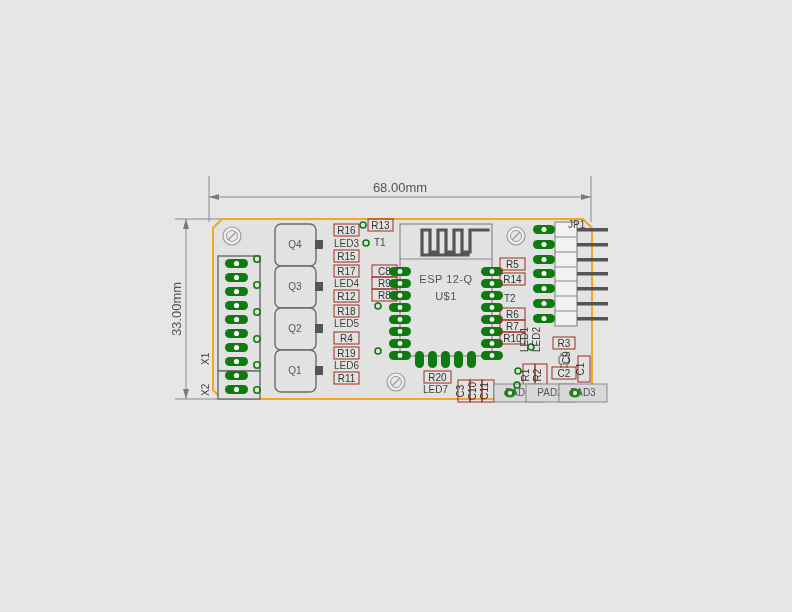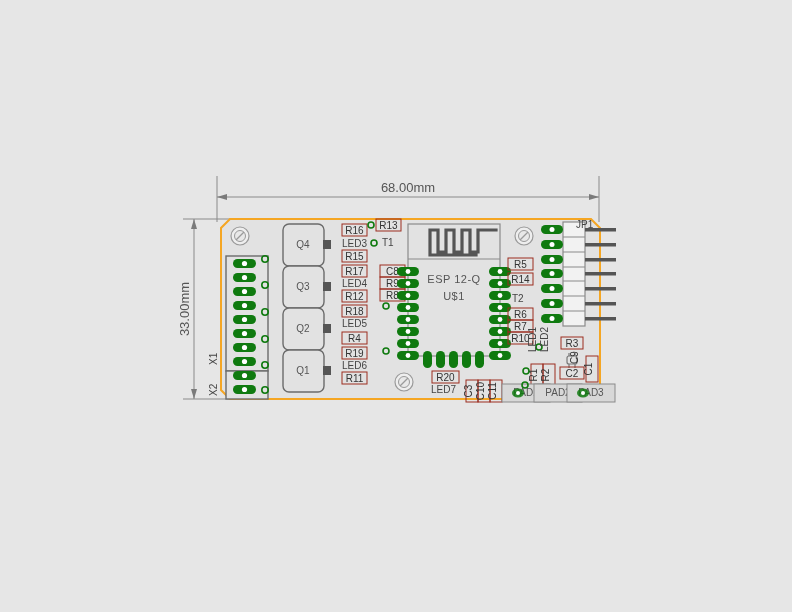--- a/index.html
+++ b/index.html
@@ -9,21 +9,21 @@
   body {
     width: 792px;
     height: 612px;
     background: #e6e6e6;
     font-family: "Liberation Sans", sans-serif;
     overflow: hidden;
     position: relative;
   }
   #stage {
     position: absolute;
-    left: 8px; top: 0;
+    left: 0; top: 0;
     width: 668px;
     height: 612px;
   }
   svg#pcb {
     position: absolute;
     left: 0; top: 0;
     width: 792px;
     height: 612px;
     display: block;
   }

